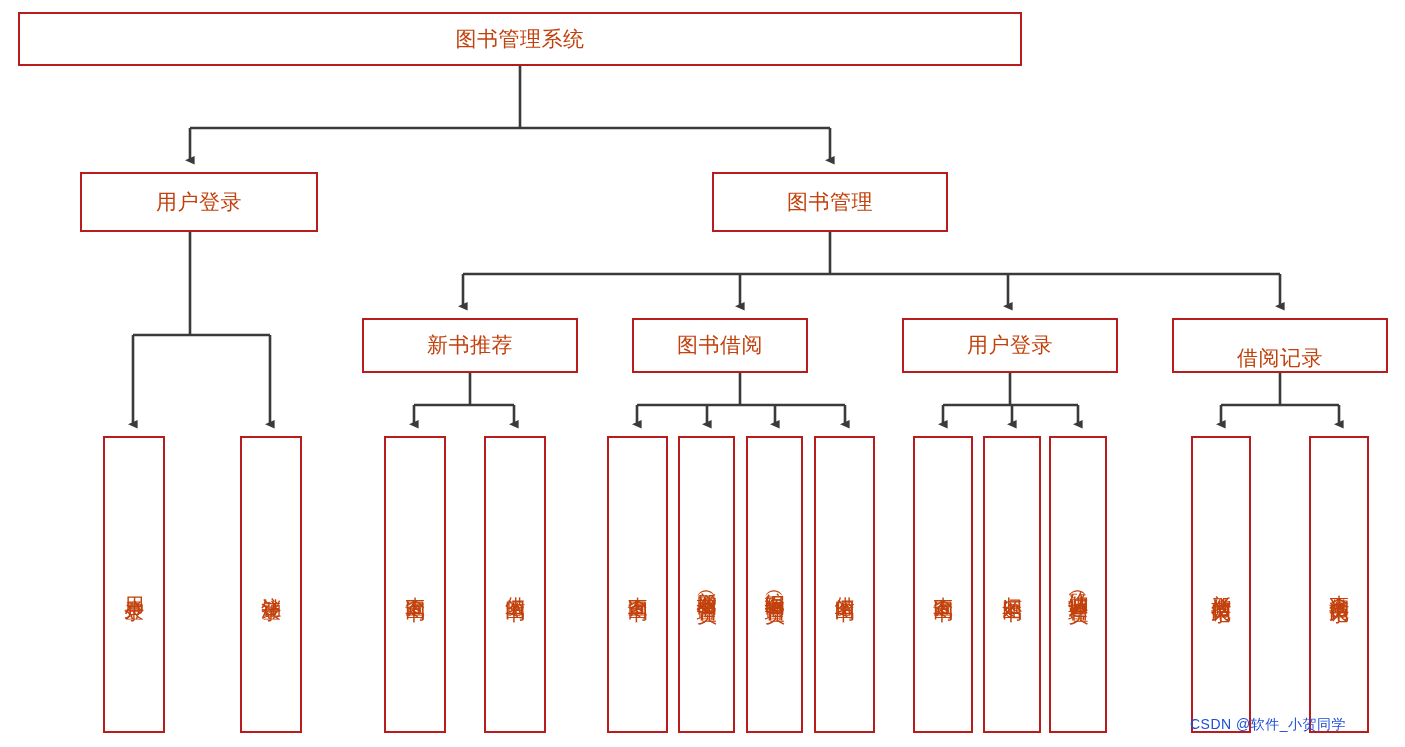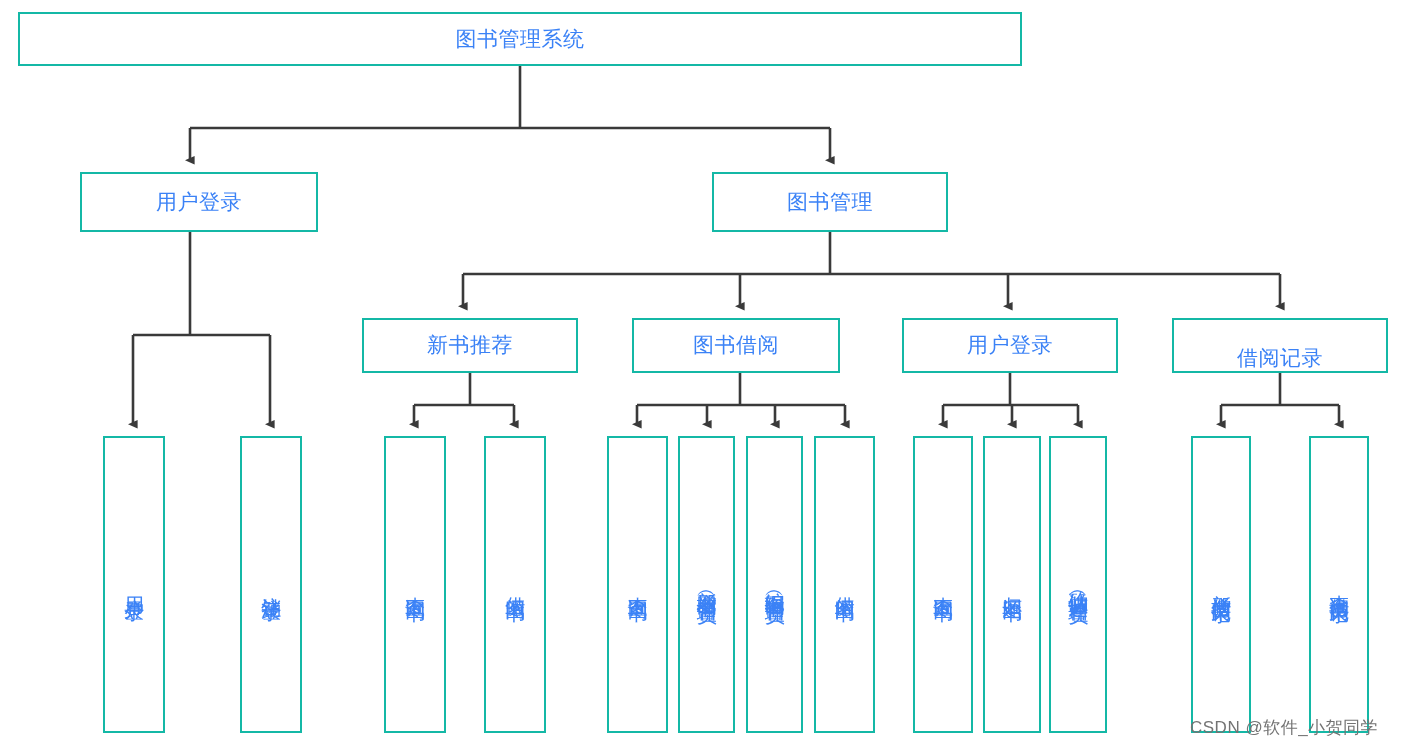--- a/index.html
+++ b/index.html
@@ -20,26 +20,26 @@
   #diagram-svg {
     position: absolute;
     left: 0;
     top: 0;
     width: 1405px;
     height: 747px;
   }
   .node-box {
     position: absolute;
     box-sizing: border-box;
-    border: 2px solid #14b8a6;
+    border: 2px solid #b91c1c;
     background: #ffffff;
     display: flex;
     align-items: center;
     justify-content: center;
-    color: #3b82f6;
+    color: #c2410c;
     line-height: 1.18;
   }
   .node-box.horiz {
     font-size: 21px;
     letter-spacing: 0.5px;
   }
   .node-box.vert {
     writing-mode: vertical-rl;
     text-orientation: upright;
     font-size: 20px;
@@ -49,22 +49,22 @@
   }
   .node-box.vert .vtext {
     writing-mode: vertical-rl;
     text-orientation: upright;
     display: block;
     white-space: normal;
     max-height: 100%;
   }
   .watermark {
     position: absolute;
-    color: #737373;
-    font-size: 17px;
+    color: #1d4ed8;
+    font-size: 14px;
     letter-spacing: 0.5px;
     white-space: nowrap;
     pointer-events: none;
   }
 </style>
 </head>
 <body>
 
 <div id="canvas">
 
@@ -126,21 +126,21 @@
   <div class="node-box horiz" style="left:80px; top:172px; width:238px; height:60px;">
     <span>用户登录</span>
   </div>
   <div class="node-box horiz" style="left:362px; top:318px; width:216px; height:55px;">
     <span>新书推荐</span>
   </div>
 
   <div class="node-box horiz" style="left:712px; top:172px; width:236px; height:60px;">
     <span>图书管理</span>
   </div>
-  <div class="node-box horiz" style="left:632px; top:318px; width:208px; height:55px;">
+  <div class="node-box horiz" style="left:632px; top:318px; width:176px; height:55px;">
     <span>图书借阅</span>
   </div>
   <div class="node-box horiz" style="left:902px; top:318px; width:216px; height:55px;">
     <span>用户登录</span>
   </div>
   <div class="node-box horiz" style="left:1172px; top:318px; width:216px; height:55px;align-items:flex-end;">
     <span>借阅记录</span>
   </div>
 
   <div class="node-box vert" style="left:103px; top:436px; width:62px; height:297px;">

